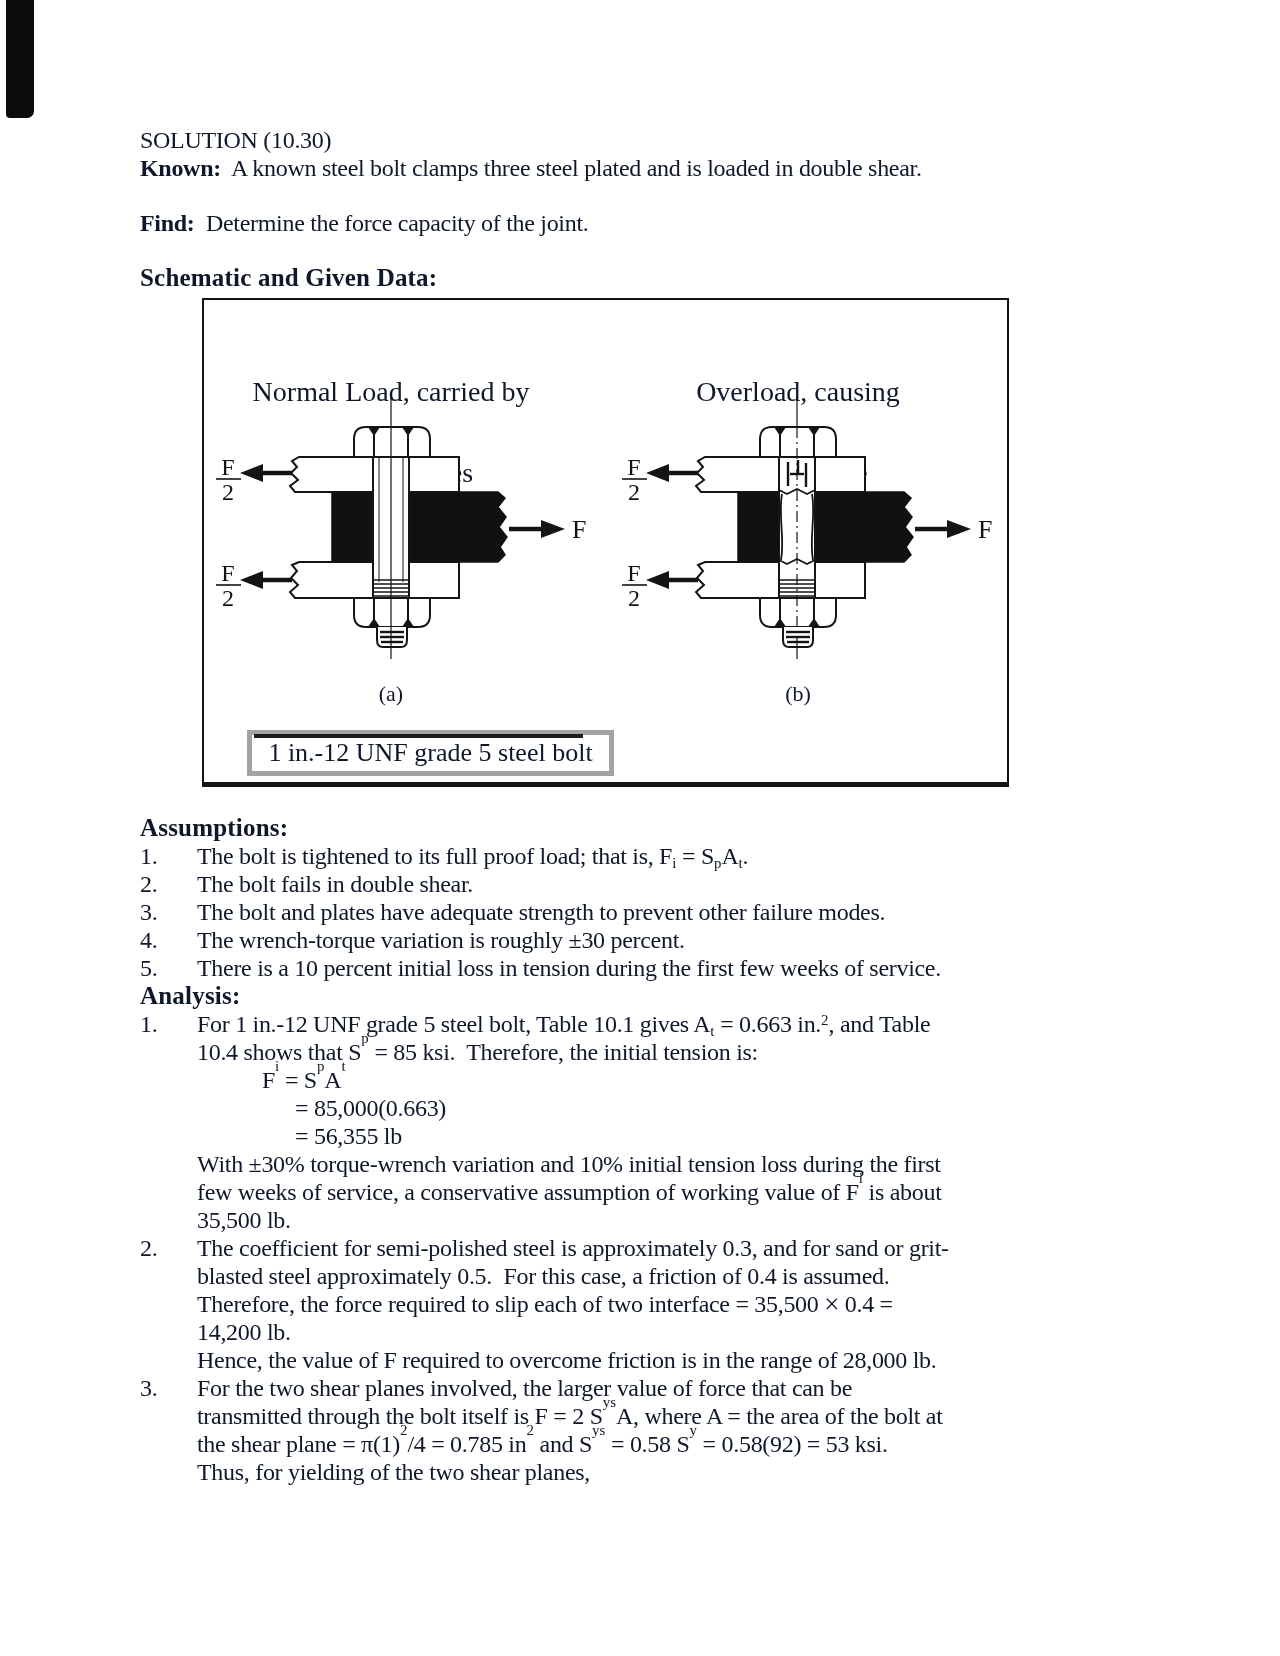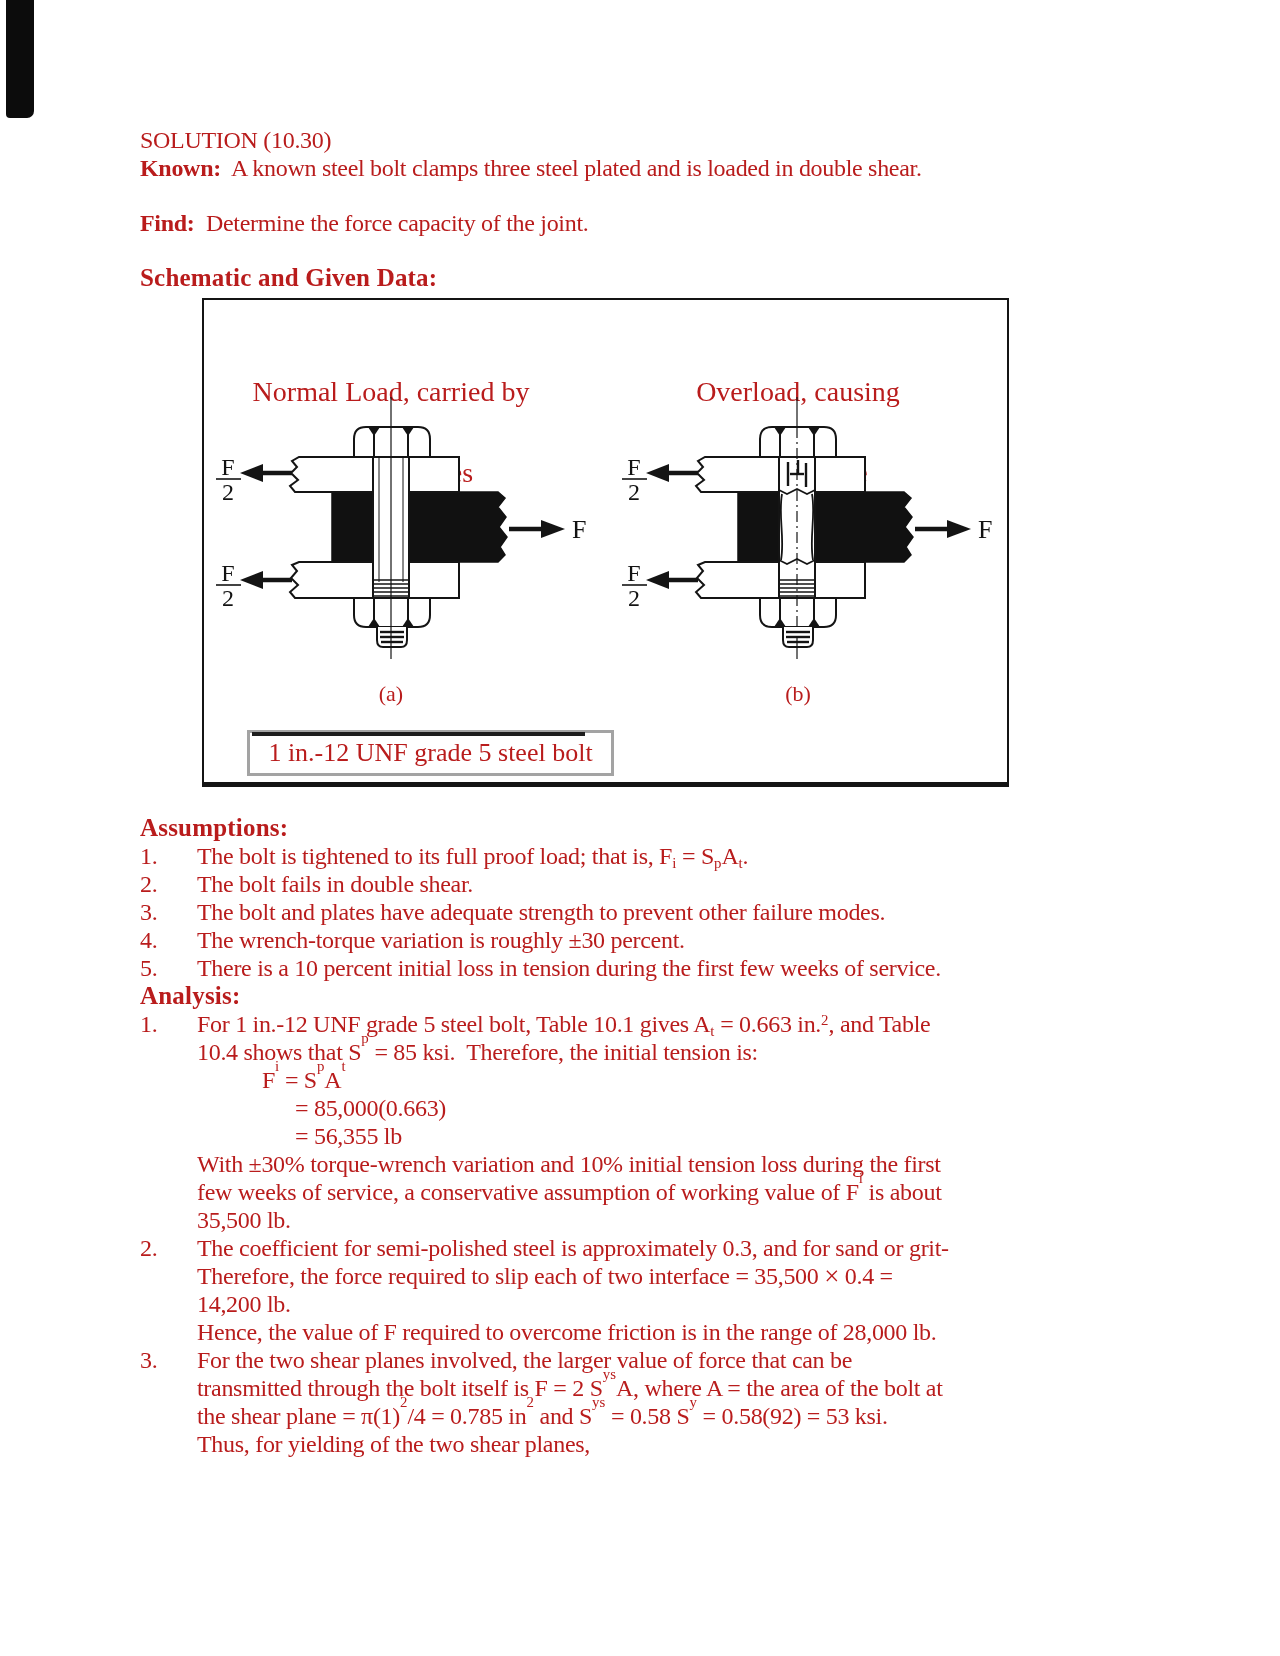--- a/index.html
+++ b/index.html
@@ -1,17 +1,17 @@
 <!DOCTYPE html>
 <html><head>
 <meta charset="utf-8">
 <style>
   html,body{margin:0;padding:0;background:#ffffff;}
   .page{position:relative;width:1280px;height:1656px;background:#ffffff;
-        font-family:"Liberation Serif",serif;color:#b91c1c;overflow:hidden;}
+        font-family:"Liberation Serif",serif;color:#0f172a;overflow:hidden;}
   .scan-bar{position:absolute;left:6px;top:0;width:28px;height:118px;background:#0c0c0c;
             border-radius:0 0 7px 4px;}
   .content{position:absolute;left:140px;top:126px;width:1090px;}
   .line{font-size:24px;line-height:28px;white-space:pre;letter-spacing:-0.3px;}
   .b{font-weight:bold;}
   .gap{margin-top:27px;}
   .heading{font-weight:bold;font-size:25px;line-height:28px;white-space:pre;letter-spacing:0.2px;}
   .asm-heading{margin-top:27px;}
   .anl-heading{}
   .li{display:flex;font-size:24px;line-height:28px;white-space:pre;letter-spacing:-0.3px;}
@@ -29,21 +29,21 @@
   .cap{position:absolute;width:300px;text-align:center;font-size:28px;line-height:27px;white-space:pre;}
   .cap-a{left:37px;top:24px;}
   .cap-b{left:444px;top:24px;}
   .diag{position:absolute;top:94px;width:400px;height:290px;}
   .diag-a{left:-8px;}
   .diag-b{left:398px;}
   .subtag{position:absolute;top:381px;width:80px;text-align:center;font-size:22px;}
   .subtag-a{left:147px;}
   .subtag-b{left:554px;}
   .bolt-label-box{position:absolute;left:43px;top:430px;width:367px;height:46px;
-                  border:3px solid #a3a3a3;box-sizing:border-box;display:flex;align-items:center;
+                  border:5px solid #a3a3a3;box-sizing:border-box;display:flex;align-items:center;
                   justify-content:center;font-size:26px;white-space:pre;background:#fff;}
   .bolt-label-box::before{content:"";position:absolute;left:2px;top:-1px;right:26px;height:4px;background:#1d1d1d;}
   .svgtxt{font-family:"Liberation Serif",serif;font-size:24px;fill:#131313;}
   .svgtxt-f{font-size:26px;}
 </style>
 </head>
 <body>
 
 <div class="page">
   <div class="scan-bar"></div>
@@ -216,20 +216,21 @@
     <div class="li"><span class="num">1.</span><span>For 1 in.-12 UNF grade 5 steel bolt, Table 10.1 gives A<sub>t</sub> = 0.663 in.<sup>2</sup>, and Table</span></div>
     <div class="li cont">10.4 shows that S<sub>p</sub> = 85 ksi.  Therefore, the initial tension is:</div>
     <div class="li eqA">F<sub>i</sub> = S<sub>p</sub>A<sub>t</sub></div>
     <div class="li eqB">= 85,000(0.663)</div>
     <div class="li eqB">= 56,355 lb</div>
     <div class="li cont">With ±30% torque-wrench variation and 10% initial tension loss during the first</div>
     <div class="li cont">few weeks of service, a conservative assumption of working value of F<sub>i</sub> is about</div>
     <div class="li cont">35,500 lb.</div>
 
     <div class="li"><span class="num">2.</span><span>The coefficient for semi-polished steel is approximately 0.3, and for sand or grit-</span></div>
+    <div class="li cont">blasted steel approximately 0.5.  For this case, a friction of 0.4 is assumed.</div>
     <div class="li cont">Therefore, the force required to slip each of two interface = 35,500 <span class="mult">×</span> 0.4 =</div>
     <div class="li cont">14,200 lb.</div>
     <div class="li cont">Hence, the value of F required to overcome friction is in the range of 28,000 lb.</div>
 
     <div class="li"><span class="num">3.</span><span>For the two shear planes involved, the larger value of force that can be</span></div>
     <div class="li cont">transmitted through the bolt itself is F = 2 S<sub>ys</sub>A, where A = the area of the bolt at</div>
     <div class="li cont">the shear plane = π(1)<sup>2</sup>/4 = 0.785 in<sup>2</sup> and S<sub>ys</sub> = 0.58 S<sub>y</sub> = 0.58(92) = 53 ksi.</div>
     <div class="li cont">Thus, for yielding of the two shear planes,</div>
 
   </div>

